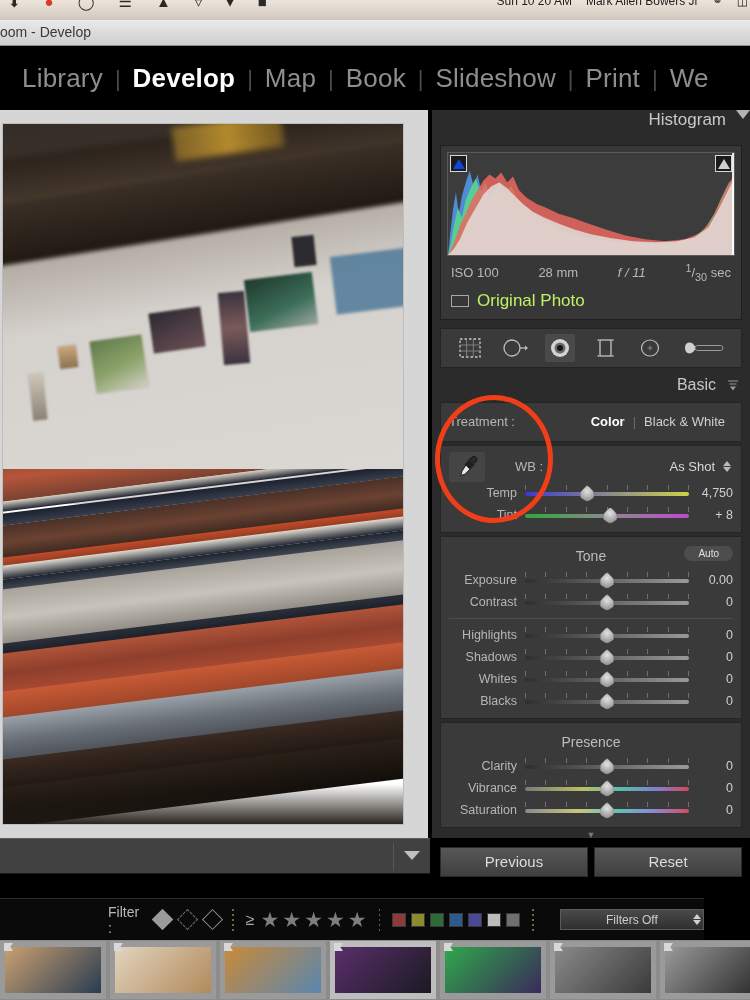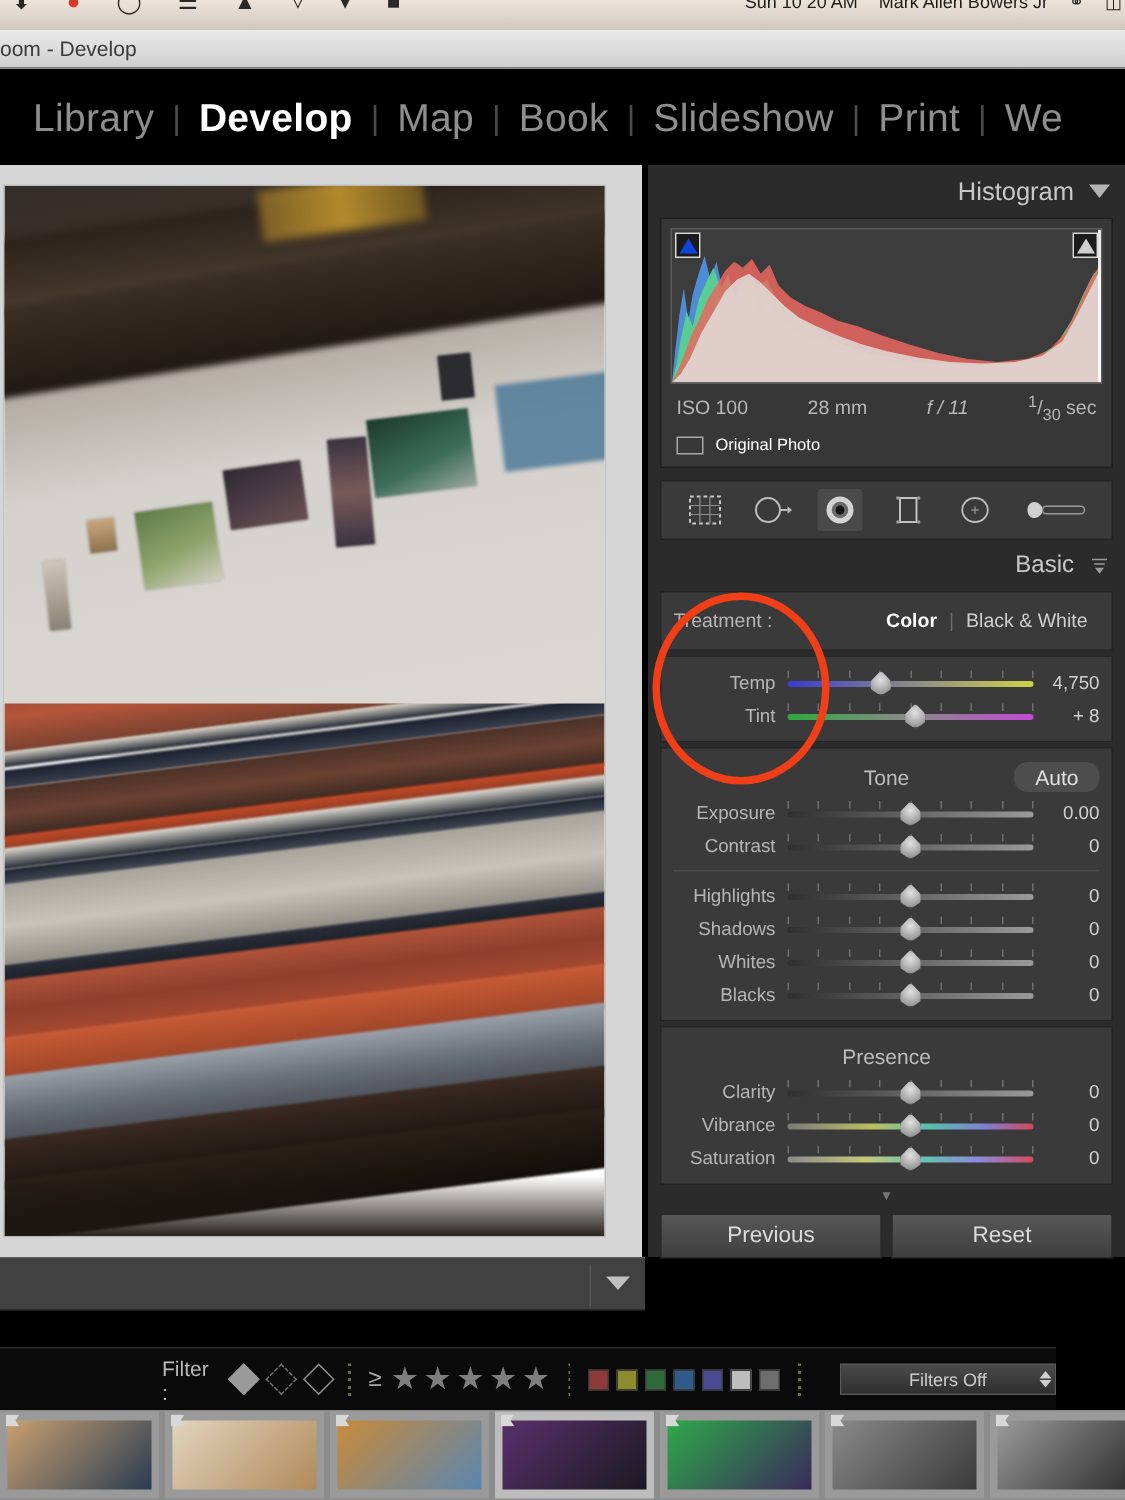--- a/index.html
+++ b/index.html
@@ -125,22 +125,22 @@
     border: 5px solid #f03f18; border-radius: 50%;
     pointer-events: none; z-index: 60;
   }
 
   
   .right-panel {
     position: absolute; left: 432px; top: 0; width: 318px; height: 728px;
     background: #2b2b2b;
   }
   .panel-header {
-    height: 35px; display: flex; align-items: center; justify-content: flex-end;
-    padding-right: 10px; gap: 10px;
+    height: 35px; display: flex; justify-content: flex-end;
+    gap: 10px;
   }
   .panel-header .ph-title { font-size: 17px; color: #c8c8c8; }
   .tri-down { width: 0; height: 0; border-left: 7px solid transparent;
     border-right: 7px solid transparent; border-top: 9px solid #b4b4b4; }
 
   .histo-box {
     margin: 0 8px; background: #373737; border: 1px solid #1f1f1f; padding: 6px;
   }
   .histo {
     position: relative; width: 100%; height: 104px; background: #3c3c3c;
@@ -154,21 +154,21 @@
   .clip-ind .tri { width: 0; height: 0; border-left: 6px solid transparent;
     border-right: 6px solid transparent; border-bottom: 10px solid #ccc; }
   .clip-l { left: 2px; }  .clip-l .tri { border-bottom-color: #1144dd; }
   .clip-r { right: 2px; } .clip-r .tri { border-bottom-color: #cfcfcf; }
 
   .exif-row {
     display: flex; justify-content: space-between; align-items: baseline;
     padding: 6px 4px 2px 4px; font-size: 13px; color: #b8b8b8;
   }
   .exif-row .it { font-style: italic; }
-  .orig-row { display: flex; align-items: center; gap: 8px; padding: 6px 4px 2px 4px; font-size: 11px; color: #ffffff; }
+  .orig-row { display: flex; align-items: center; gap: 8px; padding: 6px 4px 2px 4px; font-size: 17px; color: #bef264; }
   .orig-box { width: 18px; height: 12px; border: 1px solid #a8a8a8; }
 
   .toolstrip {
     margin: 8px 8px 0 8px; height: 40px; background: #3a3a3a;
     border: 1px solid #242424;
     display: flex; align-items: center; justify-content: space-around; padding: 0 6px;
   }
   .tool { width: 30px; height: 28px; display:flex; align-items:center; justify-content:center; cursor:pointer; }
   .tool.active { background: #4a4a4a; border-radius: 2px; }
 
@@ -221,21 +221,21 @@
     clip-path: polygon(50% 0%, 92% 42%, 92% 74%, 50% 100%, 8% 74%, 8% 42%);
     cursor: pointer;
   }
   .sl-val { width: 44px; text-align: right; color: #cfcfcf; font-size: 12.5px; }
 
   .sect-title-row { display: flex; align-items: center; justify-content: center;
     position: relative; height: 26px; }
   .sect-title { font-size: 14px; color: #bdbdbd; }
   .auto-btn {
     position: absolute; right: 0; top: 3px; padding: 2px 14px;
-    background: #4d4d4d; border-radius: 9px; color: #e0e0e0; font-size: 14px; cursor: pointer;
+    background: #4d4d4d; border-radius: 9px; color: #e0e0e0; font-size: 10px; cursor: pointer;
   }
   .divider { height: 1px; background: #4c4c4c; margin: 5px 0; }
 
   .btn-row { display: flex; gap: 6px; margin: 8px 8px 0 8px; }
   .lrbtn {
     flex: 1; height: 30px; background: linear-gradient(180deg,#575757,#3f3f3f);
     border: 1px solid #2a2a2a; color: #dcdcdc; font-size: 15px;
     display: flex; align-items: center; justify-content: center; cursor: pointer;
   }
   .panel-caret {
@@ -488,20 +488,35 @@
       <div class="sect">
         <div class="treat-row">
           <span class="treat-label">Treatment :</span>
           <span class="treat-opt on">Color</span>
           <span class="vsep">|</span>
           <span class="treat-opt">Black &amp; White</span>
         </div>
       </div>
 
       <div class="sect">
+        <div class="wb-row">
+          <span class="eyedrop">
+            <svg width="24" height="24" viewBox="0 0 24 24">
+              <path d="M16.5,2.5 a3,3 0 0 1 4.5,4 l-2,2 -4.5-4.5 z" fill="#2b2b2b" stroke="#111" stroke-width="1"></path>
+              <path d="M14.2,4.6 l5.2,5.2 -9.4,9.4 -4.2,1.4 1.2,-4.4 z" fill="#e8e8e8" stroke="#1a1a1a" stroke-width="1"></path>
+              <path d="M14.2,4.6 l5.2,5.2 -4.6,4.6 -5.2,-5.2 z" fill="#1f1f1f"></path>
+            </svg>
+          </span>
+          <span class="wb-label">WB :</span>
+          <span class="wb-value">As Shot</span>
+          <span class="wb-arrows">
+              <i class="u"></i>
+              <i class="d"></i>
+            </span>
+        </div>
         <div id="wb-sliders">
             <div class="slider-row">
               <span class="sl-label">Temp</span>
               <span class="sl-track-wrap">
                 <span class="sl-ticks">
                   <i></i>
                   <i></i>
                   <i></i>
                   <i></i>
                   <i></i>

